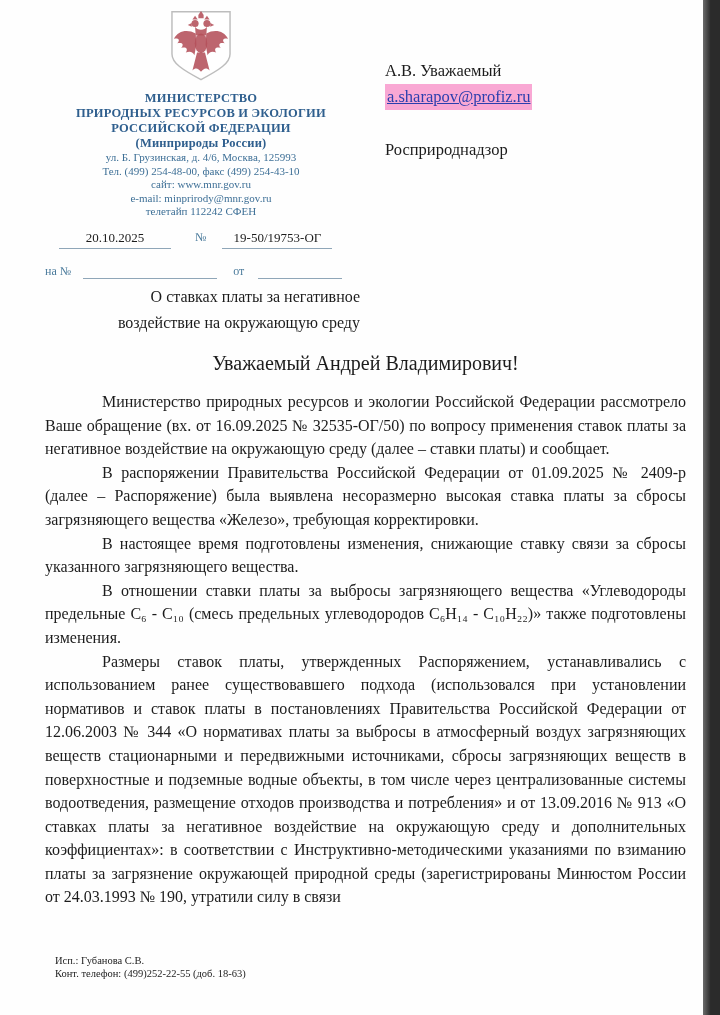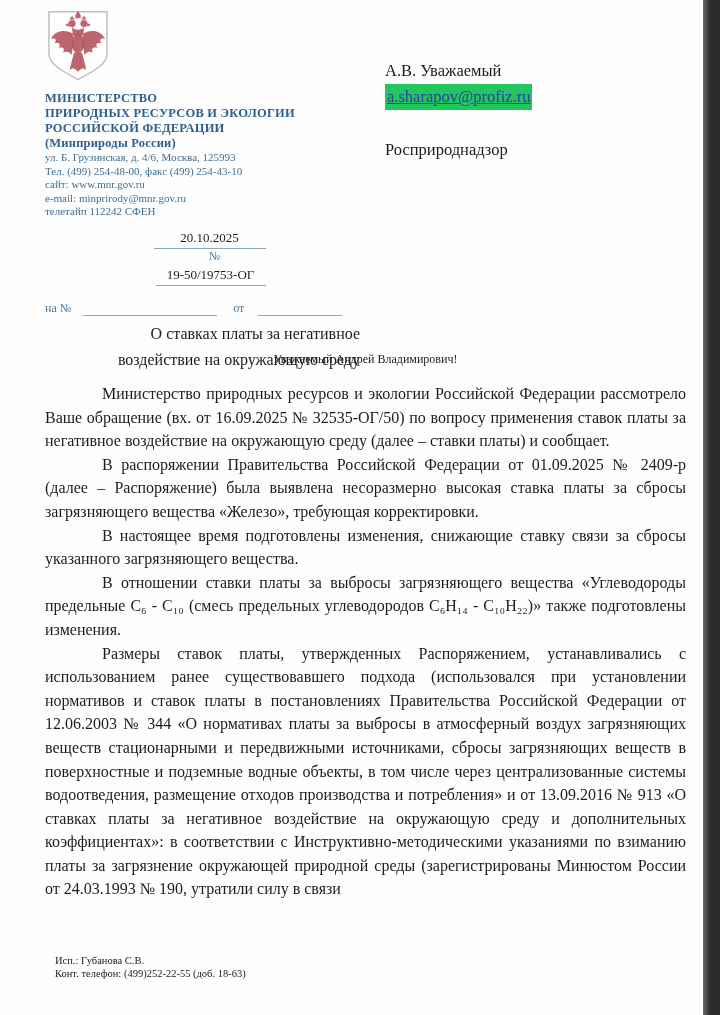--- a/index.html
+++ b/index.html
@@ -15,51 +15,51 @@
   body{
     width:720px;height:1015px;position:relative;overflow:hidden;
     background:#fefefe;color:#1c1c1c;
     font-family:"Liberation Serif","DejaVu Serif",serif;
   }
   
   .scan-edge{position:absolute;top:0;right:0;width:17px;height:1015px;
     background:linear-gradient(90deg,#6b6b6b 0%,var(--scan-edge) 45%);}
 
   
-  .org-block{position:absolute;left:45px;top:8px;width:312px;}
+  .org-block{position:absolute;left:45px;top:8px;width:312px;text-align:center;}
   .emblem{width:66px;height:76px;display:inline-block;}
   .ministry{margin-top:3px;font-weight:bold;color:var(--ministry-blue);
     font-size:12.5px;line-height:15px;letter-spacing:.2px;}
   .contact{color:var(--contact-blue);font-size:11px;line-height:13.6px;}
 
   
   .ref-block{position:absolute;left:45px;top:230px;width:315px;}
-  .ref-row{display:flex;align-items:center;flex-direction:column;}
+  .ref-row{display:flex;align-items:flex-start;}
   .date-field{width:112px;margin-left:14px;text-align:center;
     border-bottom:1.5px solid var(--line-color);font-size:13px;padding-bottom:2px;}
   .no-sign{color:var(--field-blue);margin-left:24px;font-size:12px;padding-bottom:3px;}
   .number-field{width:110px;margin-left:16px;text-align:center;
     border-bottom:1.5px solid var(--line-color);font-size:13px;padding-bottom:2px;}
   .ref-row2{margin-top:15px;display:flex;align-items:flex-start;}
   .na-no,.ot-label{color:var(--field-blue);font-size:12px;}
   .blank-line-1{width:134px;height:14px;margin-left:12px;border-bottom:1.5px solid var(--line-color);}
   .ot-label{margin-left:16px;}
   .blank-line-2{width:84px;height:14px;margin-left:14px;border-bottom:1.5px solid var(--line-color);}
   .subject{margin-top:5px;font-size:16px;line-height:26px;text-align:right;}
 
   
   .recipient{position:absolute;left:385px;top:58px;font-size:16.5px;line-height:26px;}
   .recipient-name{margin:0;}
   .recipient-email{display:inline-block;color:var(--link-blue);
-    text-decoration:underline;background:#22c55e;padding:0 2px;}
+    text-decoration:underline;background:#f9a8d4;padding:0 2px;}
   .recipient-org{margin-top:27px;}
 
   
   .letter-body{position:absolute;left:45px;top:352px;width:641px;height:600px;overflow:hidden;}
-  .salutation{text-align:center;font-size:12px;margin:0 0 15px 0;}
+  .salutation{text-align:center;font-size:20px;margin:0 0 15px 0;}
   .body-par{margin:0;text-align:justify;text-indent:57px;
     font-size:16px;line-height:23.6px;}
 
   
   .doc-footer{position:absolute;left:55px;top:954px;font-size:10.5px;line-height:13px;color:#222;}
 </style>
 </head>
 <body>
 
 <div class="scan-edge"></div>

